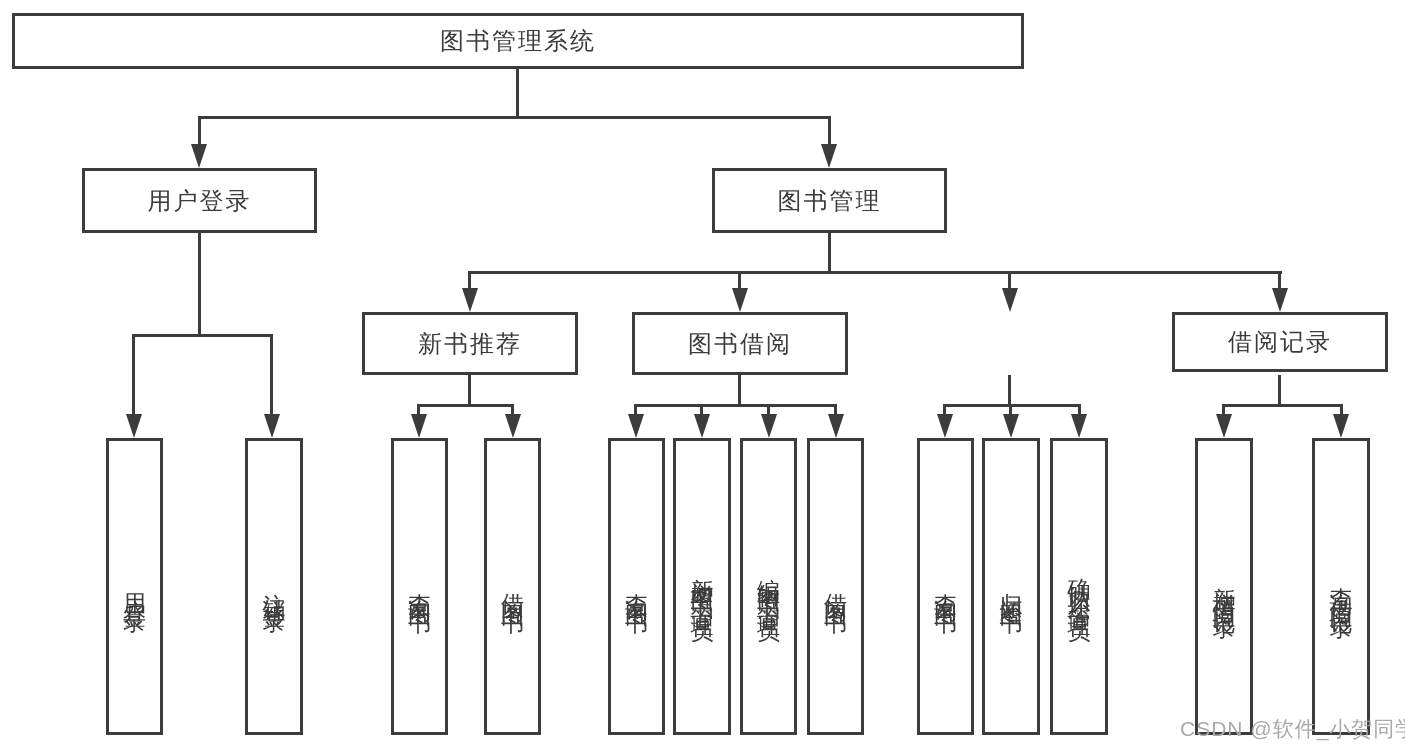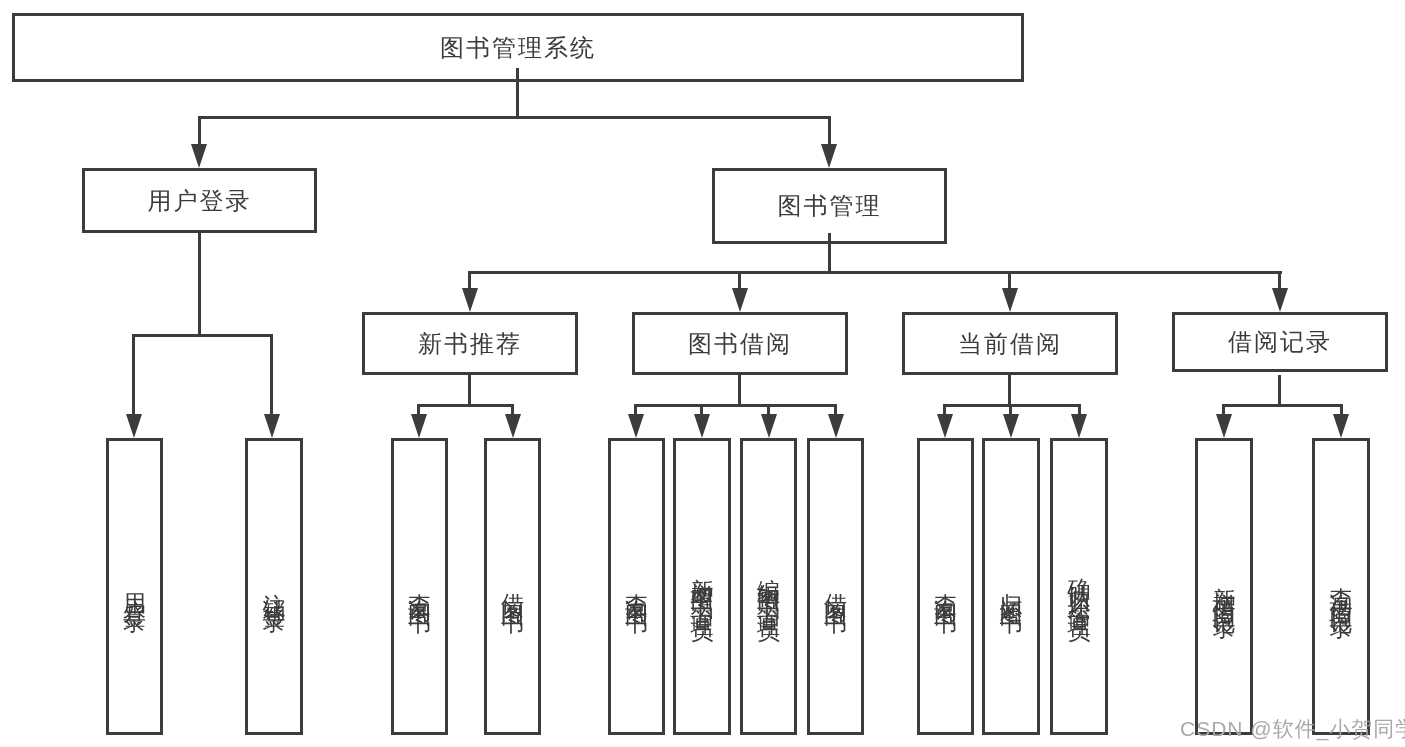--- a/index.html
+++ b/index.html
@@ -46,35 +46,35 @@
     letter-spacing: 1px;
     z-index: 10;
     white-space: nowrap;
   }
 </style>
 </head>
 <body>
 
 <div class="canvas">
 
-  <div class="node" style="left:12px; top:13px; width:1012px; height:69px;">
+  <div class="node" style="left:12px; top:13px; width:1012px; height:56px;">
     <span class="h-label">图书管理系统</span>
   </div>
 
   <div class="line" style="left:516px; top:68px; width:3px; height:50px;"></div>
   <div class="line" style="left:198px; top:116px; width:633px; height:3px;"></div>
   <div class="line" style="left:198px; top:116px; width:3px; height:30px;"></div>
   <div class="arrow" style="left:191px; top:144px;"></div>
   <div class="line" style="left:828px; top:116px; width:3px; height:30px;"></div>
   <div class="arrow" style="left:821px; top:144px;"></div>
 
   <div class="node" style="left:82px; top:168px; width:235px; height:65px;">
     <span class="h-label">用户登录</span>
   </div>
-  <div class="node" style="left:712px; top:168px; width:235px; height:76px;">
+  <div class="node" style="left:712px; top:168px; width:235px; height:65px;">
     <span class="h-label">图书管理</span>
   </div>
 
   <div class="line" style="left:198px; top:233px; width:3px; height:103px;"></div>
   <div class="line" style="left:132px; top:334px; width:141px; height:3px;"></div>
   <div class="line" style="left:132px; top:334px; width:3px; height:82px;"></div>
   <div class="arrow" style="left:126px; top:414px;"></div>
   <div class="line" style="left:270px; top:334px; width:3px; height:82px;"></div>
   <div class="arrow" style="left:264px; top:414px;"></div>
 
@@ -87,23 +87,20 @@
   <div class="line" style="left:1008px; top:271px; width:3px; height:19px;"></div>
   <div class="arrow" style="left:1002px; top:288px;"></div>
   <div class="line" style="left:1278px; top:271px; width:3px; height:19px;"></div>
   <div class="arrow" style="left:1272px; top:288px;"></div>
 
   <div class="node" style="left:632px; top:312px; width:216px; height:63px;">
     <span class="h-label">图书借阅</span>
   </div>
   <div class="node" style="left:362px; top:312px; width:216px; height:63px;">
     <span class="h-label">新书推荐</span>
-  </div>
-  <div class="node" style="left:902px; top:312px; width:216px; height:63px;">
-    <span class="h-label">当前借阅</span>
   </div>
   <div class="node" style="left:1172px; top:312px; width:216px; height:60px;">
     <span class="h-label">借阅记录</span>
   </div>
 
   <div class="line" style="left:468px; top:375px; width:3px; height:31px;"></div>
   <div class="line" style="left:417px; top:404px; width:97px; height:3px;"></div>
   <div class="line" style="left:417px; top:404px; width:3px; height:12px;"></div>
   <div class="arrow" style="left:411px; top:414px;"></div>
   <div class="line" style="left:511px; top:404px; width:3px; height:12px;"></div>

